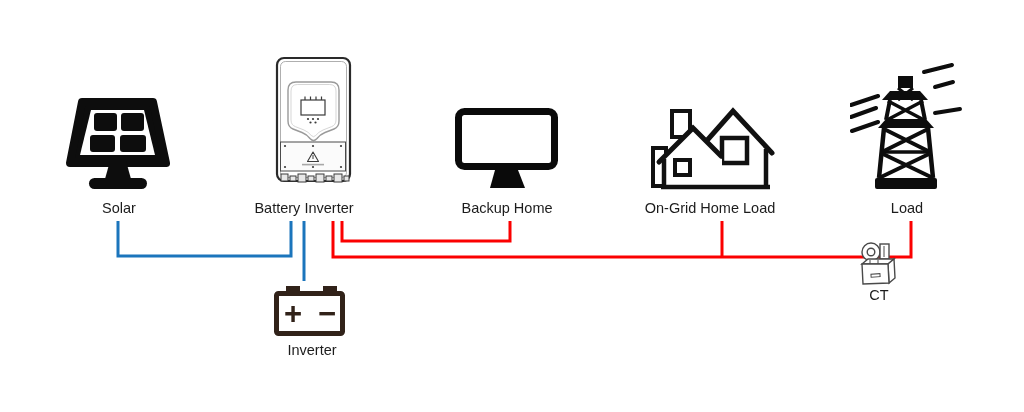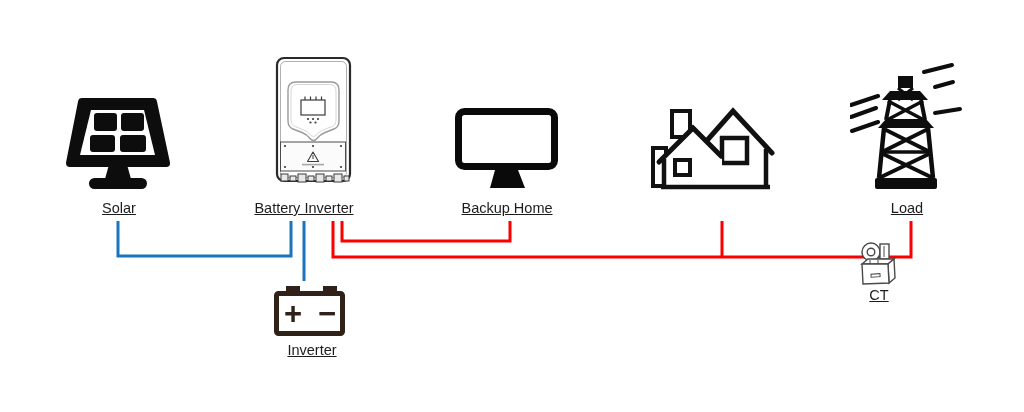--- a/index.html
+++ b/index.html
@@ -8,21 +8,21 @@
     font-family:"Liberation Sans",sans-serif;
   }
   .wires{position:absolute;left:0;top:0;z-index:1;}
   .wire{fill:none;stroke-width:3;stroke-linejoin:miter;stroke-linecap:butt;}
   .wire-blue{stroke:var(--pv-battery-line,#1b75bc);}
   .wire-red{stroke:var(--ac-line,#fb0000);}
   .node{position:absolute;z-index:2;}
   .label{
     position:absolute;z-index:3;transform:translateX(-50%);
     font-size:14.5px;line-height:16px;color:var(--label-text,#1c1c1c);
-    white-space:nowrap;text-align:center;text-decoration:underline;
+    white-space:nowrap;text-align:center;
   }
   .bat-sign{
     font-family:"Liberation Sans",sans-serif;font-weight:bold;font-size:31px;
     fill:var(--battery-ink,#312219);
   }
 </style>
 </head>
 <body>
 
 <div class="canvas">
@@ -144,16 +144,17 @@
       <polygon points="30,24 36,19 37,38 31,43"></polygon>
       <polygon points="4,24 30,24 31,43 5,44"></polygon>
     </g>
     <path d="M12,20 V24 M20,20 V24 M26,6 V17" stroke="#4a4a4a" stroke-width="1"></path>
     <rect x="13" y="34" width="9" height="3" fill="none" stroke="#4a4a4a" stroke-width="1" transform="rotate(-4 17 35)"></rect>
   </svg>
 
   <div class="label" style="left:119px;top:200px">Solar</div>
   <div class="label" style="left:304px;top:200px">Battery Inverter</div>
   <div class="label" style="left:507px;top:200px">Backup Home</div>
+  <div class="label" style="left:710px;top:200px">On-Grid Home Load</div>
   <div class="label" style="left:907px;top:200px">Load</div>
   <div class="label" style="left:312px;top:342px">Inverter</div>
   <div class="label" style="left:879px;top:287px">CT</div>
 </div>
 
 </body></html>

